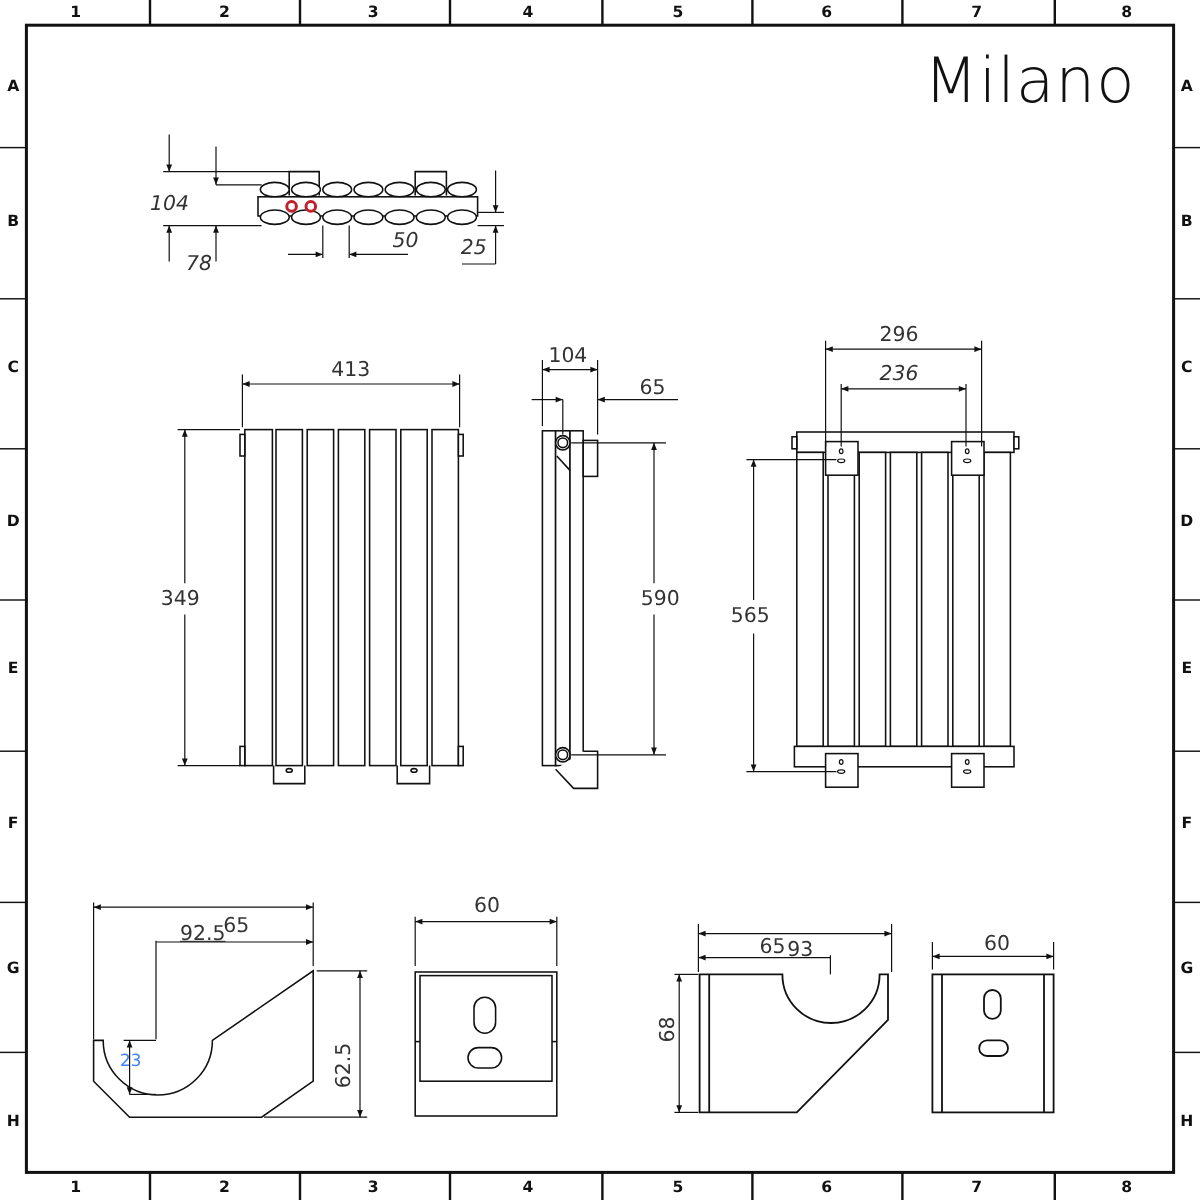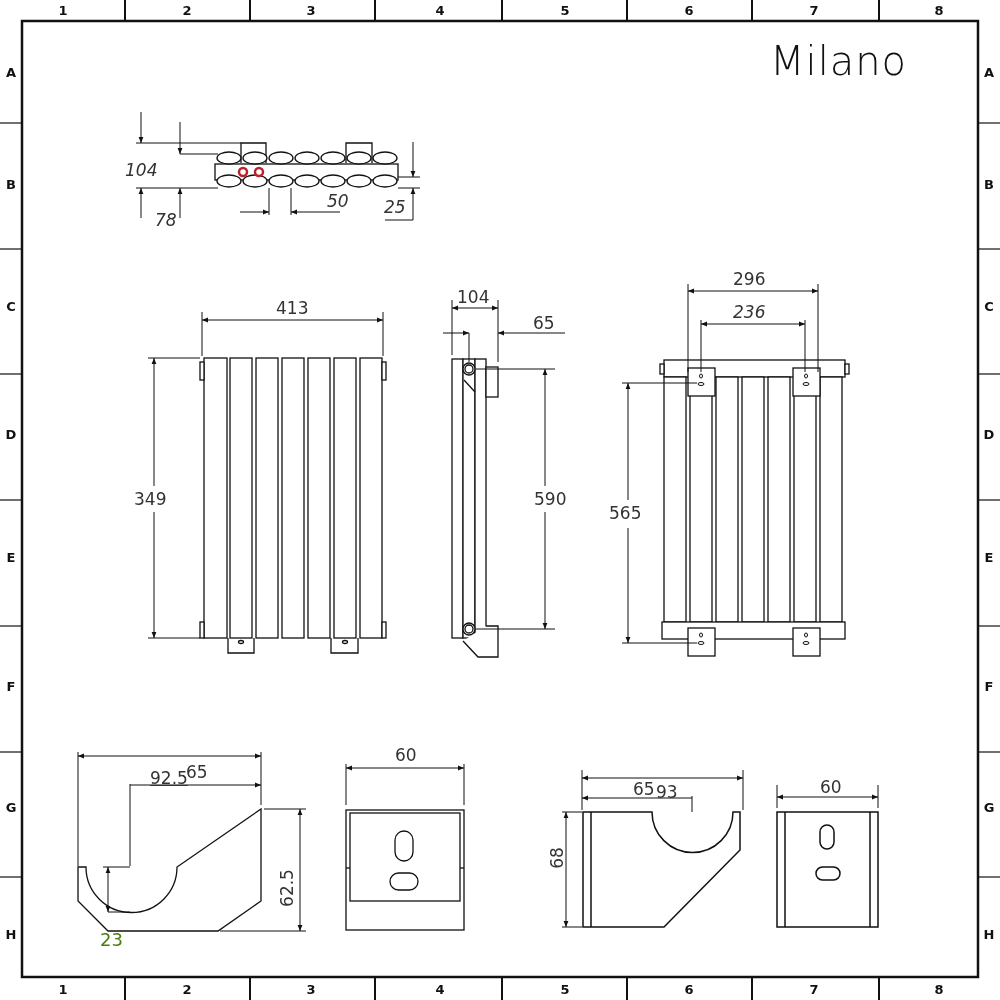--- a/index.html
+++ b/index.html
@@ -2,21 +2,21 @@
 <html><head>
 <meta charset="utf-8">
 <style>
   html, body { margin:0; padding:0; background:#ffffff; }
   body { width:1000px; height:1000px; position:relative; overflow:hidden; font-family:"DejaVu Sans", sans-serif; }
   #sheet { position:absolute; left:0; top:0; width:1000px; height:1000px; }
   .lbl { position:absolute; font-family:"DejaVu Sans", sans-serif; color:#222; white-space:nowrap; }
   .grid-lbl { position:absolute; font-weight:bold; font-size:13px; color:#111; width:20px; text-align:center; font-family:"DejaVu Sans", sans-serif; }
   .dim { font-size:17px; color:#333; }
   .dim-it { font-size:17px; font-style:italic; color:#333; }
-  .brand { position:absolute; left:770px; top:38px; font-size:40px; font-weight:200; letter-spacing:1px; color:#111; font-family:"DejaVu Sans", sans-serif; }
+  .brand { position:absolute; left:770px; top:38px; font-size:52px; font-weight:200; letter-spacing:1px; color:#111; font-family:"DejaVu Sans", sans-serif; }
   .rot { transform:rotate(-90deg); transform-origin:center center; }
 </style>
 </head>
 <body>
 
 <svg id="sheet" width="1000" height="1000" viewBox="0 0 1000 1000" xmlns="http://www.w3.org/2000/svg">
   <defs>
     <marker id="arr" viewBox="0 0 10 10" refX="10" refY="5" markerWidth="10" markerHeight="6" orient="auto-start-reverse" markerUnits="userSpaceOnUse">
       <path d="M0,1 L10,5 L0,9 z" fill="#111"></path>
     </marker>
@@ -315,21 +315,21 @@
 <span class="lbl dim" style="left:533px;top:313px;">65</span>
 <span class="lbl dim" style="left:534px;top:489px;">590</span>
 
 <span class="lbl dim" style="left:733px;top:269px;">296</span>
 <span class="lbl dim" style="left:733px;top:302px;font-style:italic;">236</span>
 <span class="lbl dim" style="left:609px;top:503px;">565</span>
 
 <span class="lbl dim" style="left:150px;top:768px;text-decoration:underline;">92.5</span>
 <span class="lbl dim" style="left:186px;top:762px;">65</span>
 <span class="lbl dim rot" style="left:268px;top:878px;">62.5</span>
-<span class="lbl" style="left:100px;top:929px;font-size:18px;color:#4d7c0f;">23</span>
+<span class="lbl" style="left:100px;top:876px;font-size:14px;color:#3b82f6;">23</span>
 
 <span class="lbl dim" style="left:395px;top:745px;">60</span>
 
 <span class="lbl dim" style="left:656px;top:782px;">93</span>
 <span class="lbl dim" style="left:633px;top:779px;">65</span>
 <span class="lbl dim rot" style="left:546px;top:848px;">68</span>
 
 <span class="lbl dim" style="left:820px;top:777px;">60</span>
 
 </body></html>

